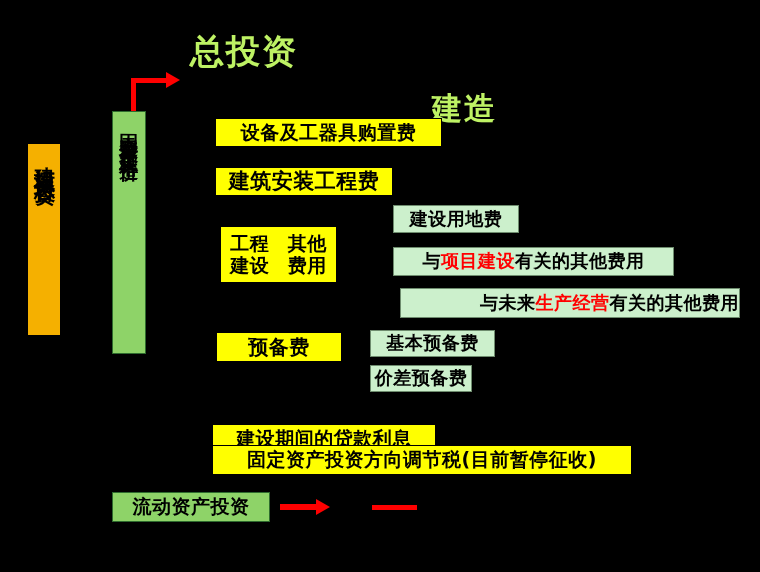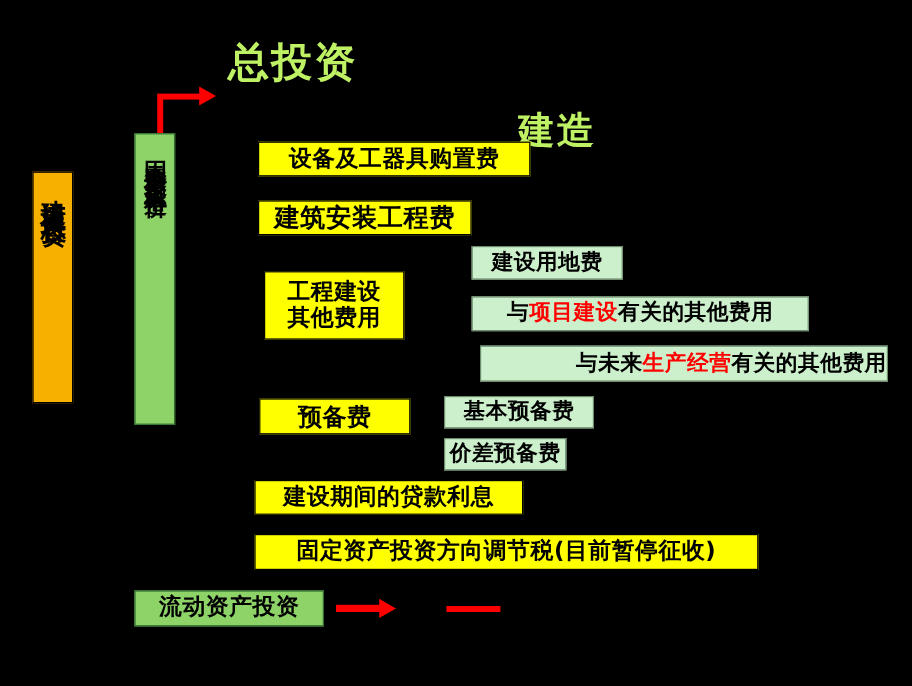--- a/index.html
+++ b/index.html
@@ -83,21 +83,21 @@
     border-left: 14px solid #FF0000;
   }
   .redline {
     position: absolute;
     background: #FF0000;
   }
 
   .hl-red { color: #FF0000; }
 
   .two-line {
-    flex-direction: column;
+    flex-direction: row;
     white-space: normal;
     text-align: center;
   }
 </style>
 </head>
 <body>
 
 <div id="slide">
 
   <div class="redtitle" style="left:190px; top:29px; font-size:34px;">总投资</div>
@@ -134,21 +134,21 @@
       <span class="hl-red">生产经营</span>
       <span>有关的其他费用</span>
   </div>
 
   <div class="box lightgreen" style="left:370px; top:330px; width:125px; height:27px; font-size:18px;">基本预备费</div>
 
   <div class="box lightgreen" style="left:370px; top:365px; width:102px; height:27px; font-size:18px;">价差预备费</div>
 
   <div class="box yellow" style="left:216px; top:332px; width:126px; height:30px; font-size:20px;">预备费</div>
 
-  <div class="box yellow" style="left:212px; top:400px; width:224px; height:29px; font-size:19px;">建设期间的贷款利息</div>
+  <div class="box yellow" style="left:212px; top:424px; width:224px; height:29px; font-size:19px;">建设期间的贷款利息</div>
 
   <div class="box yellow" style="left:212px; top:445px; width:420px; height:30px; font-size:19px;">固定资产投资方向调节税(目前暂停征收)</div>
 
   <div class="box green" style="left:112px; top:492px; width:158px; height:30px; font-size:19px;">流动资产投资</div>
 
   <div class="redline" style="left:280px; top:504px; width:38px; height:6px;"></div>
   <div class="arrowhead-right" style="left:316px; top:499px;"></div>
 
   <div class="redline" style="left:372px; top:505px; width:45px; height:5px;"></div>
 

